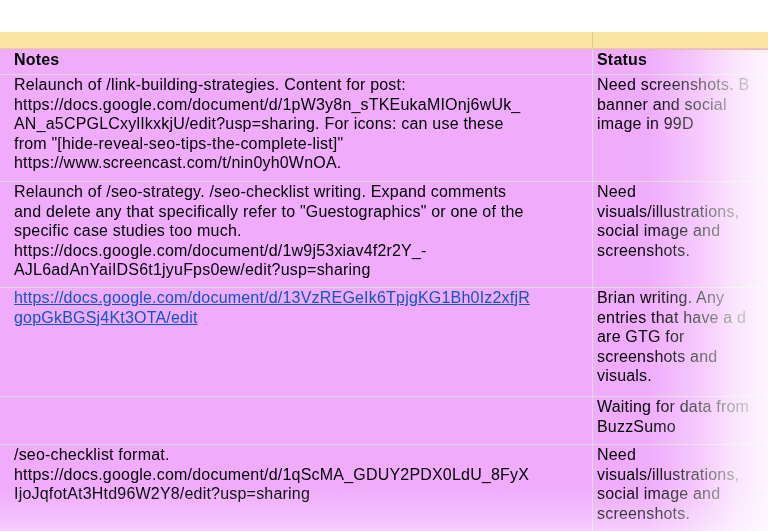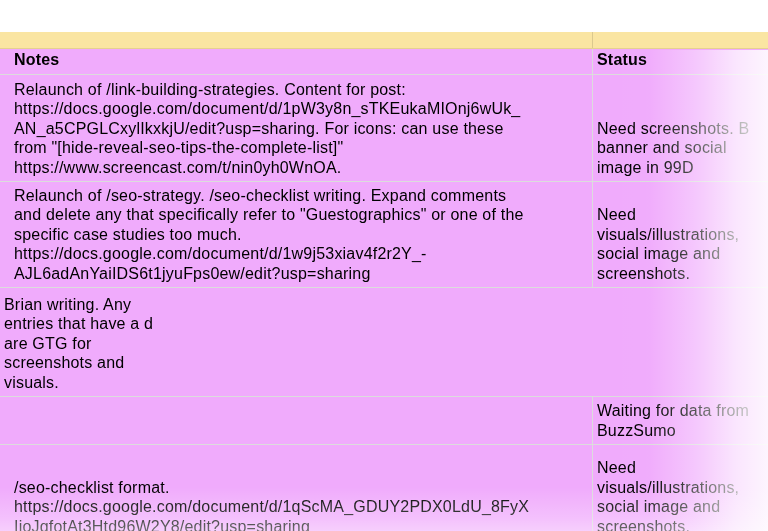--- a/index.html
+++ b/index.html
@@ -11,21 +11,21 @@
     overflow: hidden;
     background: #f0abfc;
     font-family: "Liberation Sans", sans-serif;
     font-size: 16px;
     line-height: 19.5px;
     letter-spacing: 0.2px;
     color: #000;
     margin-top: 32px;
   }
   .row { display: flex; width: 768px; border-bottom: 1px solid #dcdcdc; }
-  .cell { display: flex; align-items: flex-end; overflow: hidden; }
+  .cell { display: flex; align-items: flex-start; overflow: hidden; }
   .cell-notes {
     width: 593px;
     border-right: 1px solid #dcdcdc;
     padding: 0 6px 4px 14px;
   }
   .cell-status {
     flex: 1;
     padding: 0 0 4px 4px;
   }
   .celltext { white-space: pre-line; }
@@ -113,20 +113,24 @@
     </div>
     <div class="cell cell-status">
       <span class="celltext">Need
 visuals/illustrations,
 social image and
 screenshots.</span>
     </div>
   </div>
 
   <div class="row r3">
+    <div class="cell cell-notes">
+      <a href="#" class="doclink">https://docs.google.com/document/d/13VzREGeIk6TpjgKG1Bh0Iz2xfjR
+gopGkBGSj4Kt3OTA/edit</a>
+    </div>
     <div class="cell cell-status">
       <span class="celltext">Brian writing. Any
 entries that have a d
 are GTG for
 screenshots and
 visuals.</span>
     </div>
   </div>
 
   <div class="row r4">

